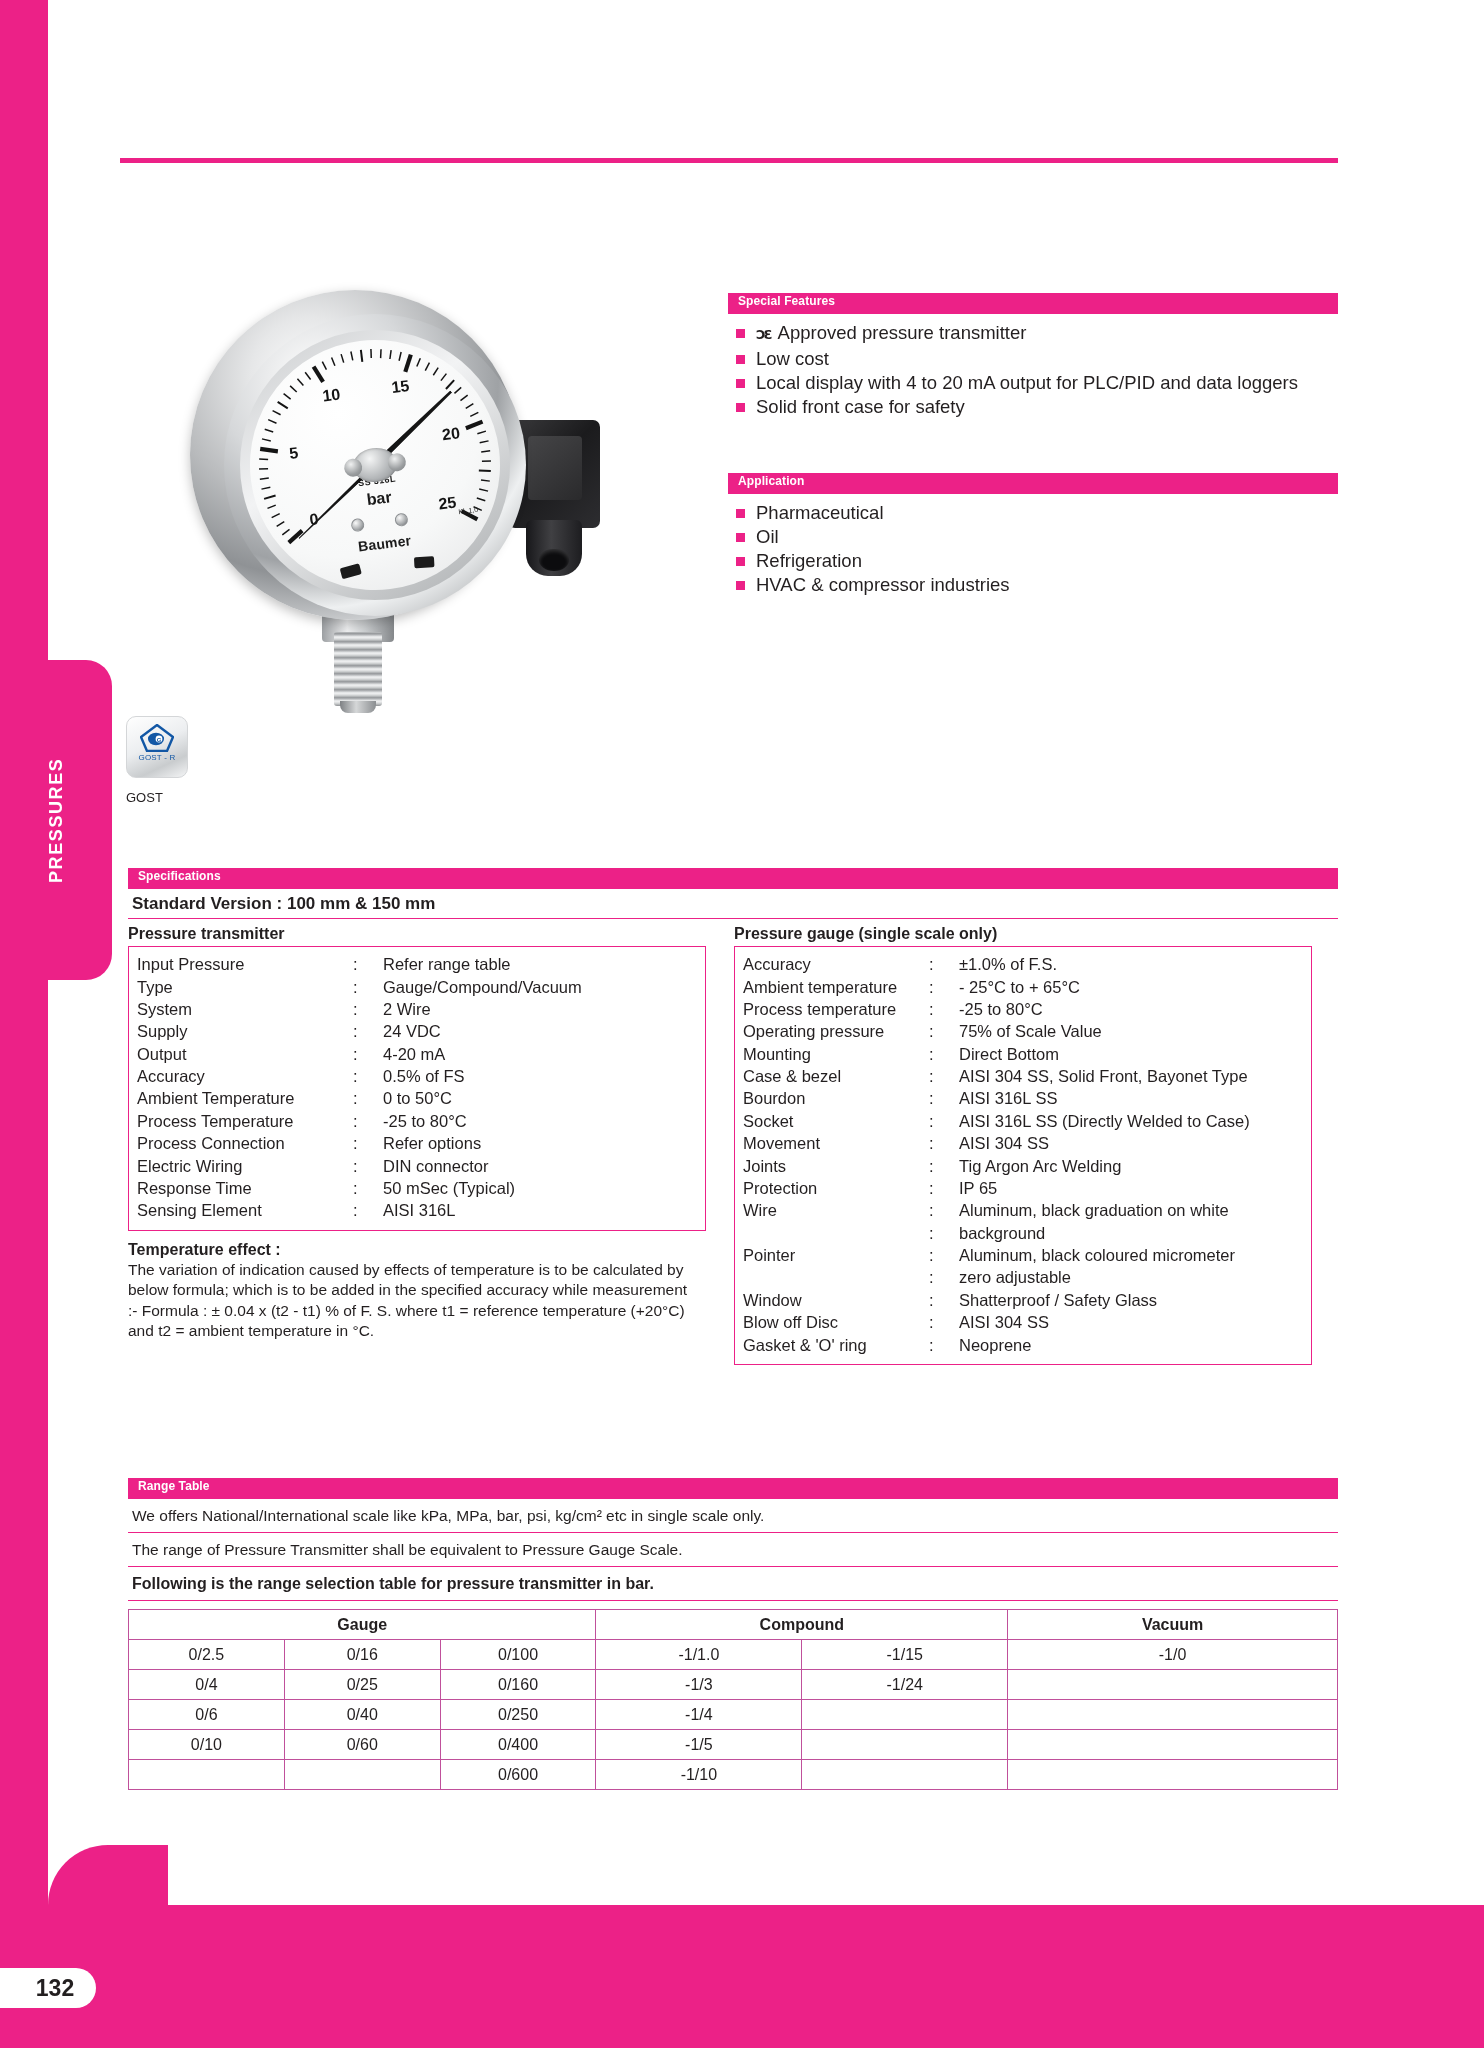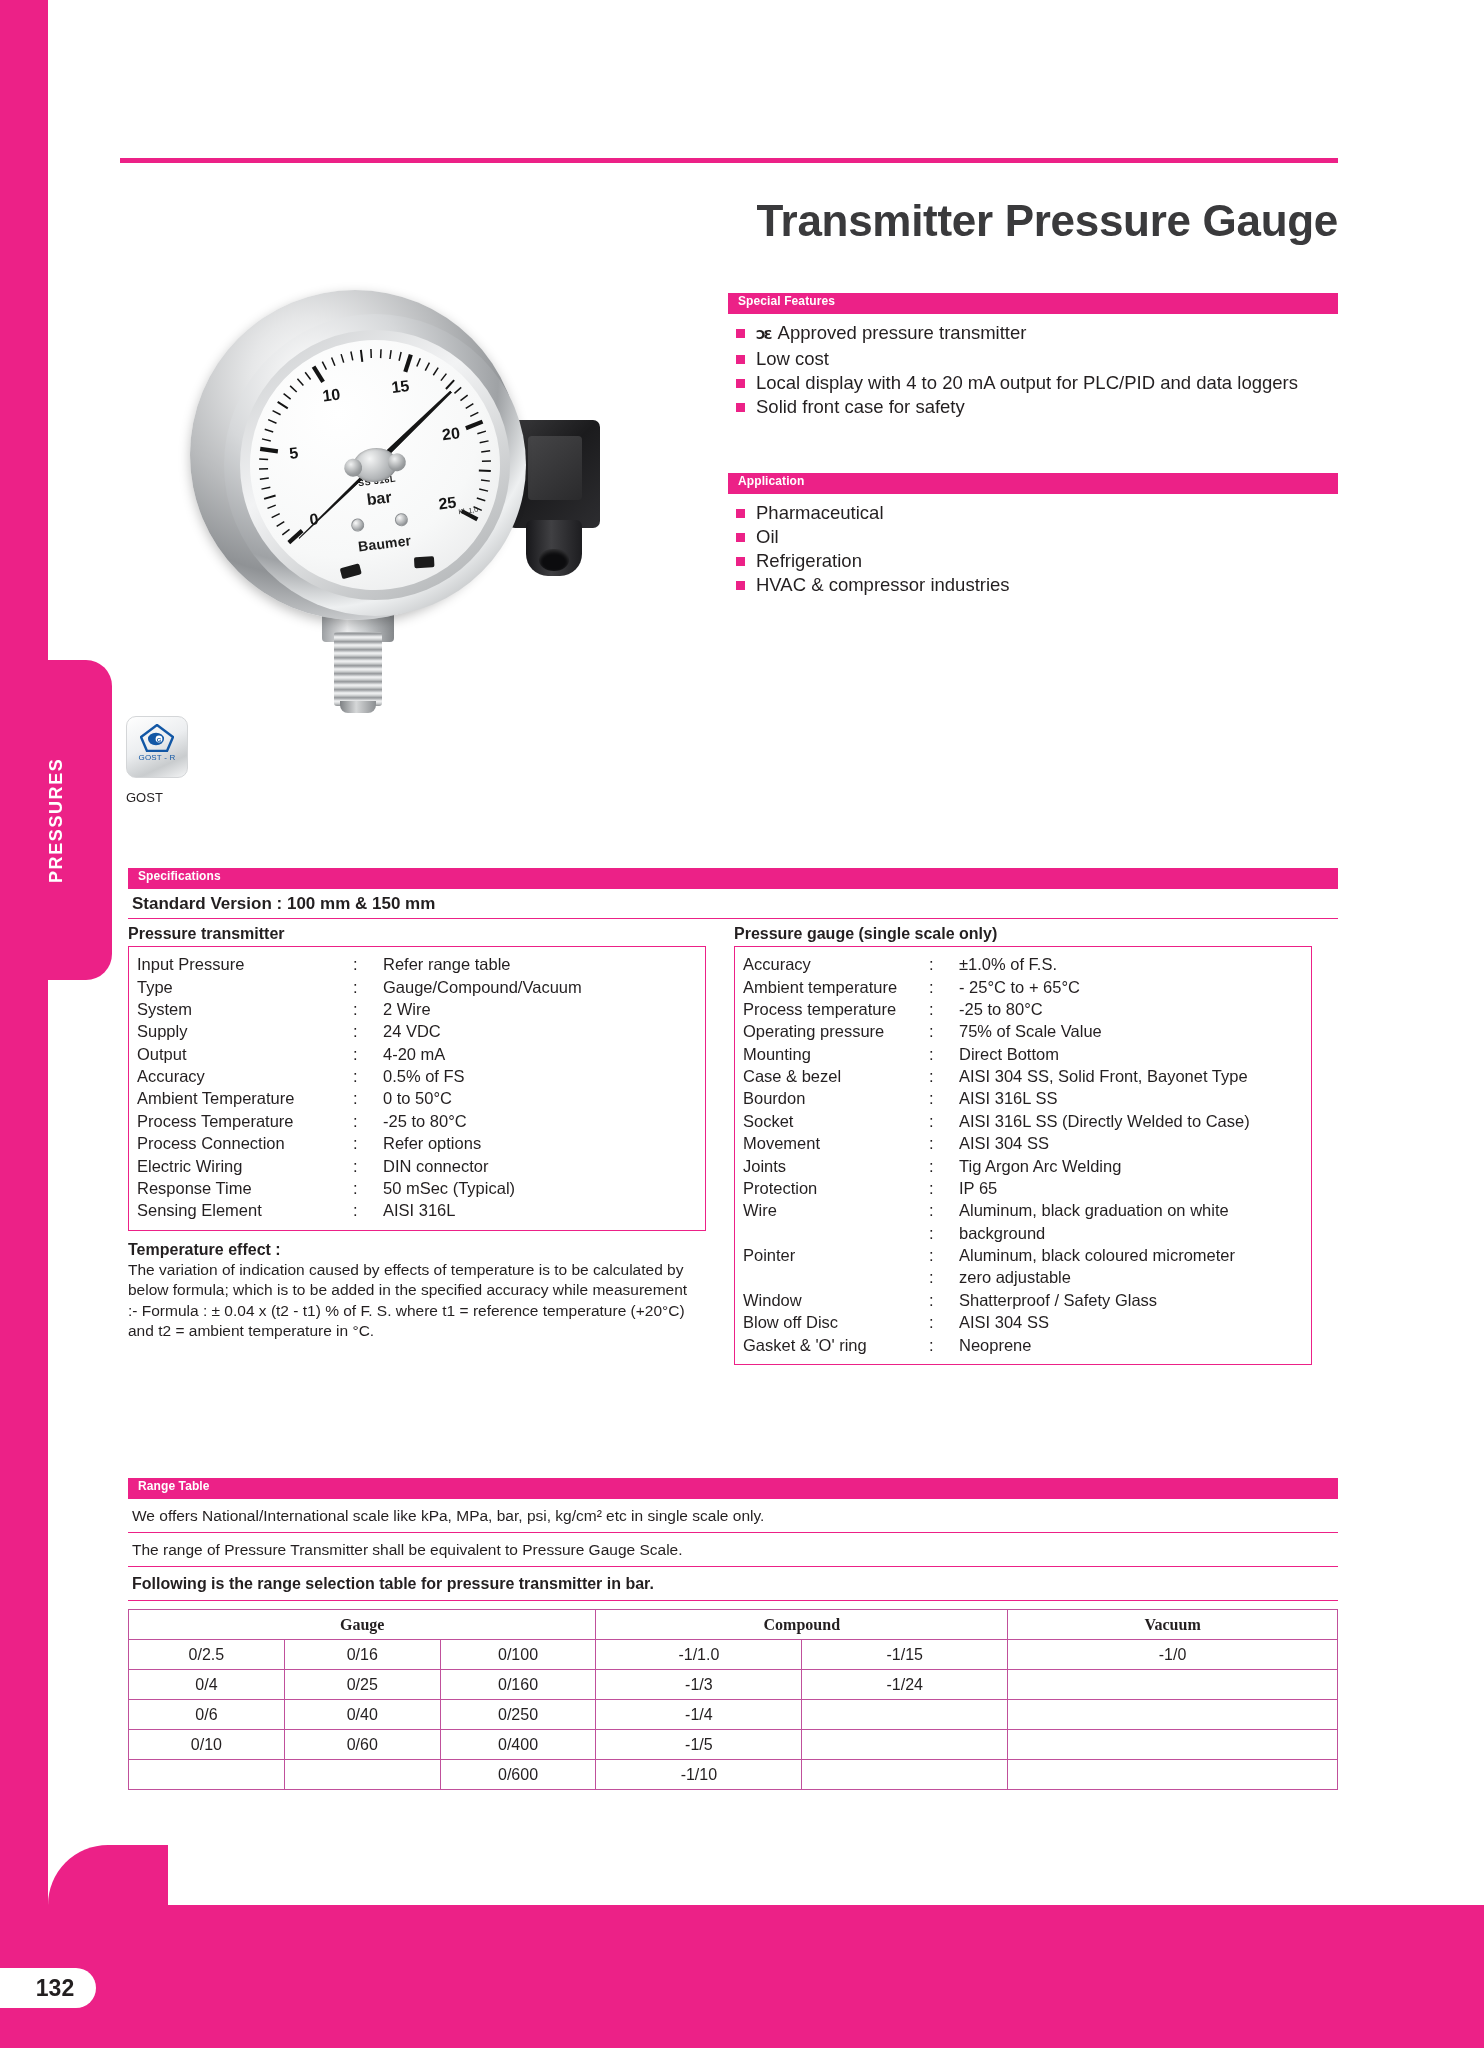--- a/index.html
+++ b/index.html
@@ -309,41 +309,40 @@
   table.range {
     width: 100%; border-collapse: collapse; margin-top: 8px;
     border: 1.5px solid #c0509b;
   }
   table.range th, table.range td {
     border: 1.5px solid #c0509b;
     font-size: 16px; color: #231f20;
     text-align: center;
     height: 30px;
   }
-  table.range th { font-weight: bold; font-family: Liberation Serif, serif; }
+  table.range th { font-weight: bold; }
   table.range td.g, table.range th.g { width: 137px; }
   table.range td.cmp, table.range th.cmp { width: 181px; }
   table.range td.vac, table.range th.vac { width: 290px; }
 </style>
 </head>
 <body>
 
 <div id="page">
 
   <div class="pink-left-band"></div>
   <div class="pink-tab"></div>
   <div class="pink-tab-label">PRESSURES</div>
   <div class="pink-bottom-band"></div>
   <div class="bottom-notch"></div>
   <div class="page-num-pill">
     <span>132</span>
   </div>
 
   <div class="top-rule"></div>
-  <h1 class="page-title">Transmitter Pressure Gauge</h1>
 
   <div class="gauge-wrap">
     <div class="din-neck"></div>
     <div class="din-connector"></div>
     <div class="din-gland"></div>
     <div class="gauge-stem"></div>
     <div class="gauge-thread"></div>
 
     <div class="gauge-case">
       <div class="gauge-bezel"></div>

